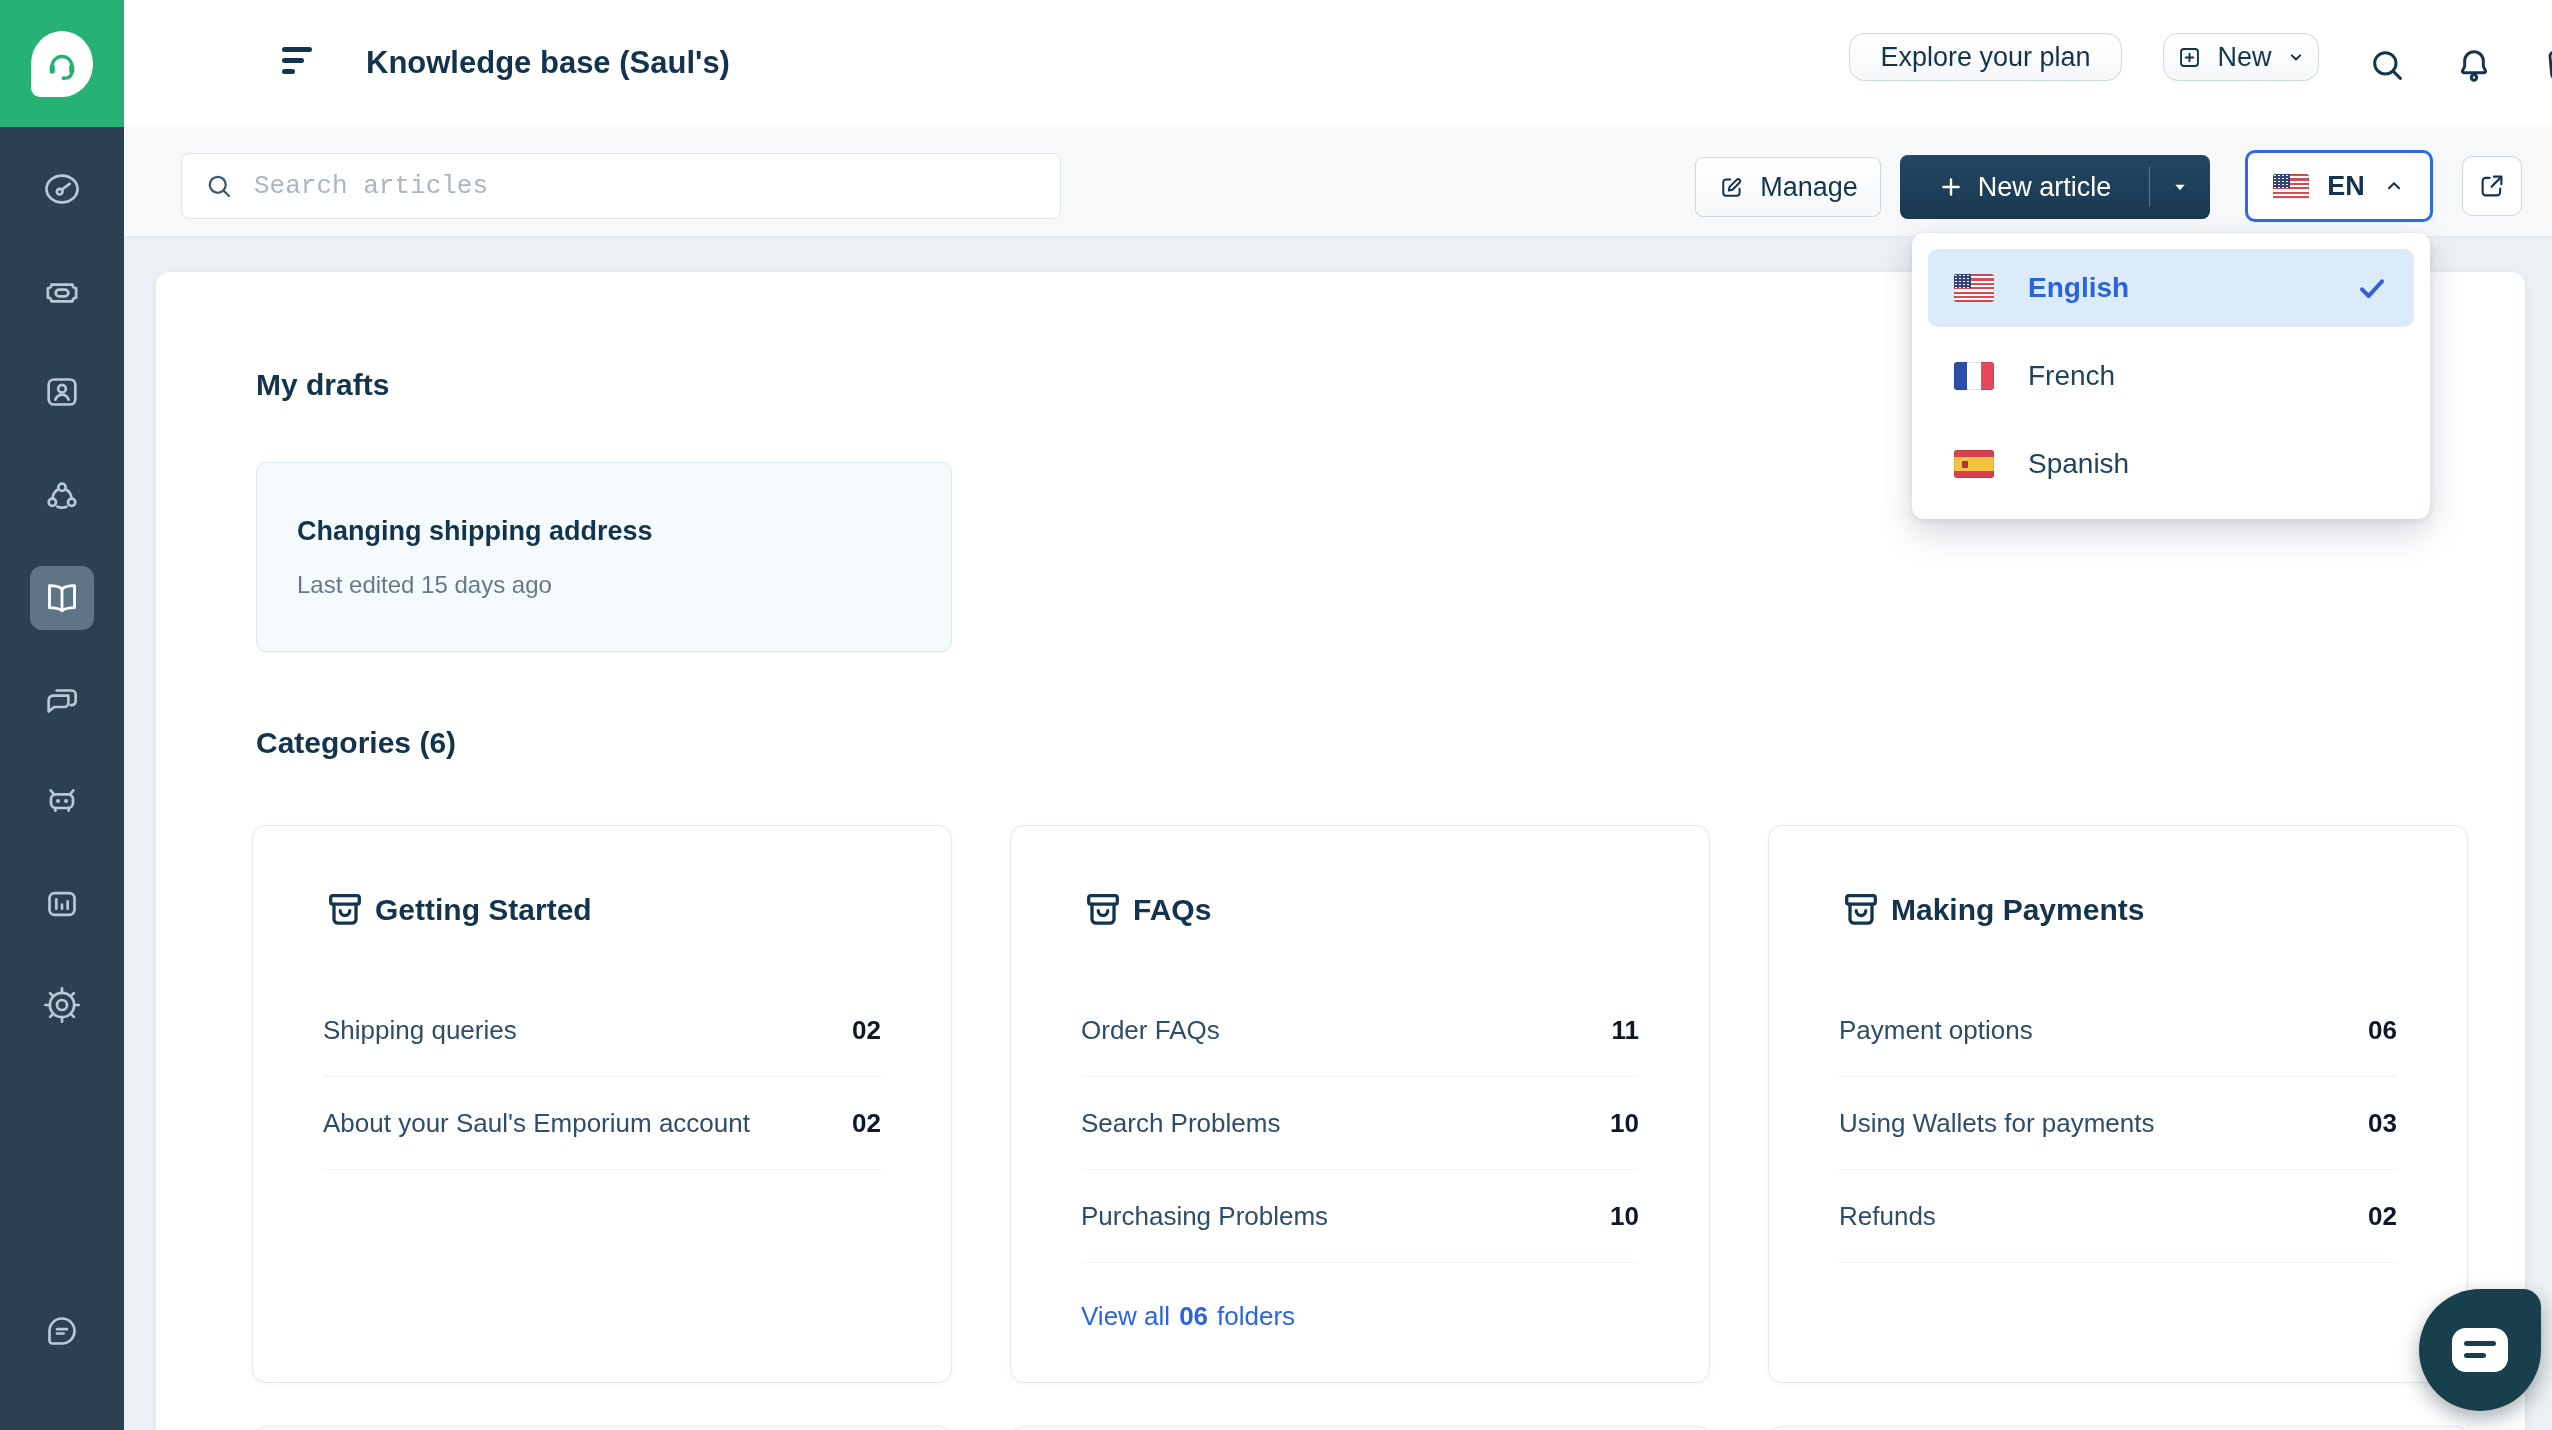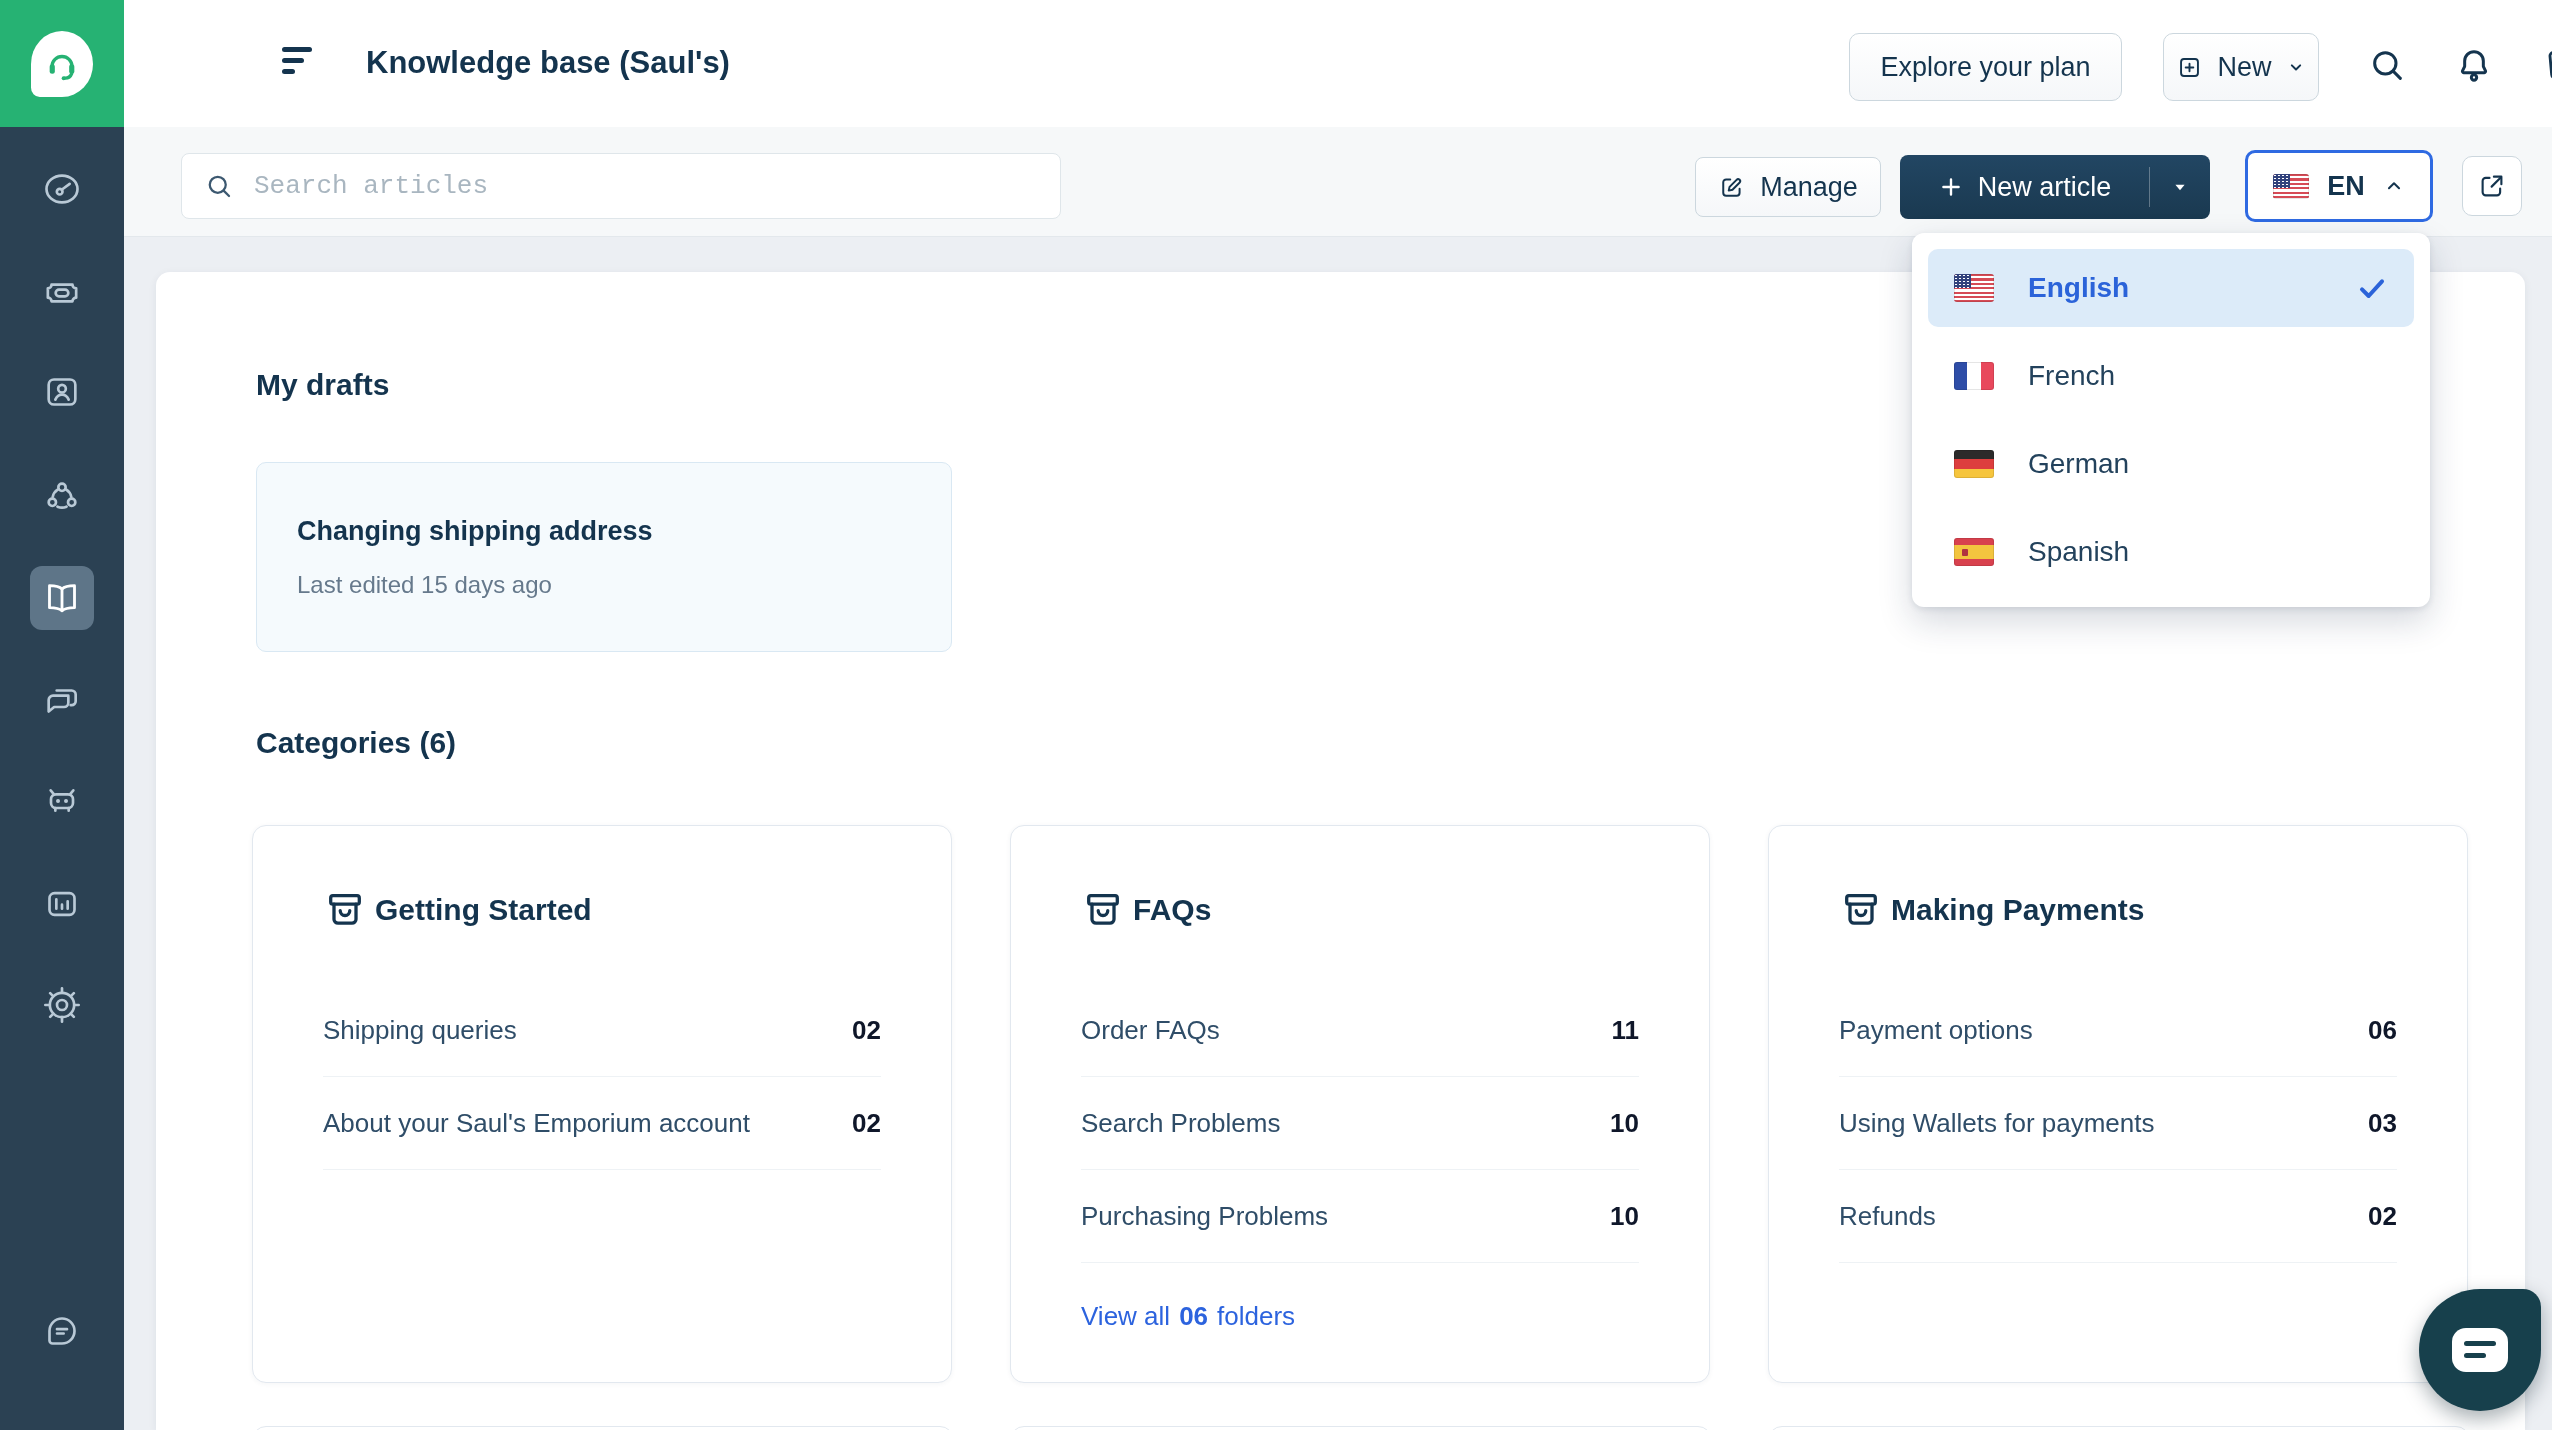--- a/index.html
+++ b/index.html
@@ -17,21 +17,21 @@
   .side-item svg{width:40px;height:40px;}
 
   
   #header{position:absolute;left:124px;top:0;right:0;height:127px;background:#fff;z-index:10;}
   #hamburger{position:absolute;left:158px;top:47px;width:34px;height:34px;cursor:pointer;}
   #hamburger span{display:block;height:5px;border-radius:3px;background:#14344e;margin-bottom:6px;}
   #hamburger span:nth-child(1){width:30px}
   #hamburger span:nth-child(2){width:22px}
   #hamburger span:nth-child(3){width:13px}
   #page-title{position:absolute;left:242px;top:45px;font-size:31px;font-weight:700;}
-  .hbtn{position:absolute;top:33px;height:68px;box-sizing:border-box;border:1px solid #ccd7de;border-radius:10px;
+  .hbtn{position:absolute;top:33px;height:48px;box-sizing:border-box;border:1px solid #ccd7de;border-radius:15px;
     background:linear-gradient(#ffffff,#f5f7f9);display:flex;align-items:center;justify-content:center;
     font-size:27px;font-weight:500;color:#14344e;cursor:pointer;gap:14px;}
   #explore-btn{left:1725px;width:273px;}
   #new-btn{left:2039px;width:156px;}
   .icon-plain{position:absolute;top:45px;width:40px;height:40px;color:#14344e;cursor:pointer;}
 
   
   #toolbar{position:absolute;left:124px;top:127px;right:0;height:109px;background:#f6f8f9;border-bottom:1px solid #e3e8ec;z-index:10;}
   #search-box{position:absolute;left:57px;top:26px;width:880px;height:66px;box-sizing:border-box;background:#fff;
     border:1px solid #dfe6ea;border-radius:8px;display:flex;align-items:center;}
@@ -292,24 +292,20 @@
       <span class="lbl">English</span>
       <svg class="check" viewBox="0 0 24 24" fill="none" stroke="currentColor" stroke-width="3" stroke-linecap="round" stroke-linejoin="round">
         <path d="M4.5 13l5 5L19.5 7"></path>
       </svg>
     </div>
     <div class="lang-item">
       <span class="flag fr"></span>
       <span class="lbl">French</span>
     </div>
     <div class="lang-item">
-      <span class="flag de"></span>
-      <span class="lbl">German</span>
-    </div>
-    <div class="lang-item">
       <span class="flag es"></span>
       <span class="lbl">Spanish</span>
     </div>
   </div>
 
   <div id="panel">
     <div class="section-h" id="drafts-h">My drafts</div>
 
     <div id="draft-card">
       <div class="t">Changing shipping address</div>

